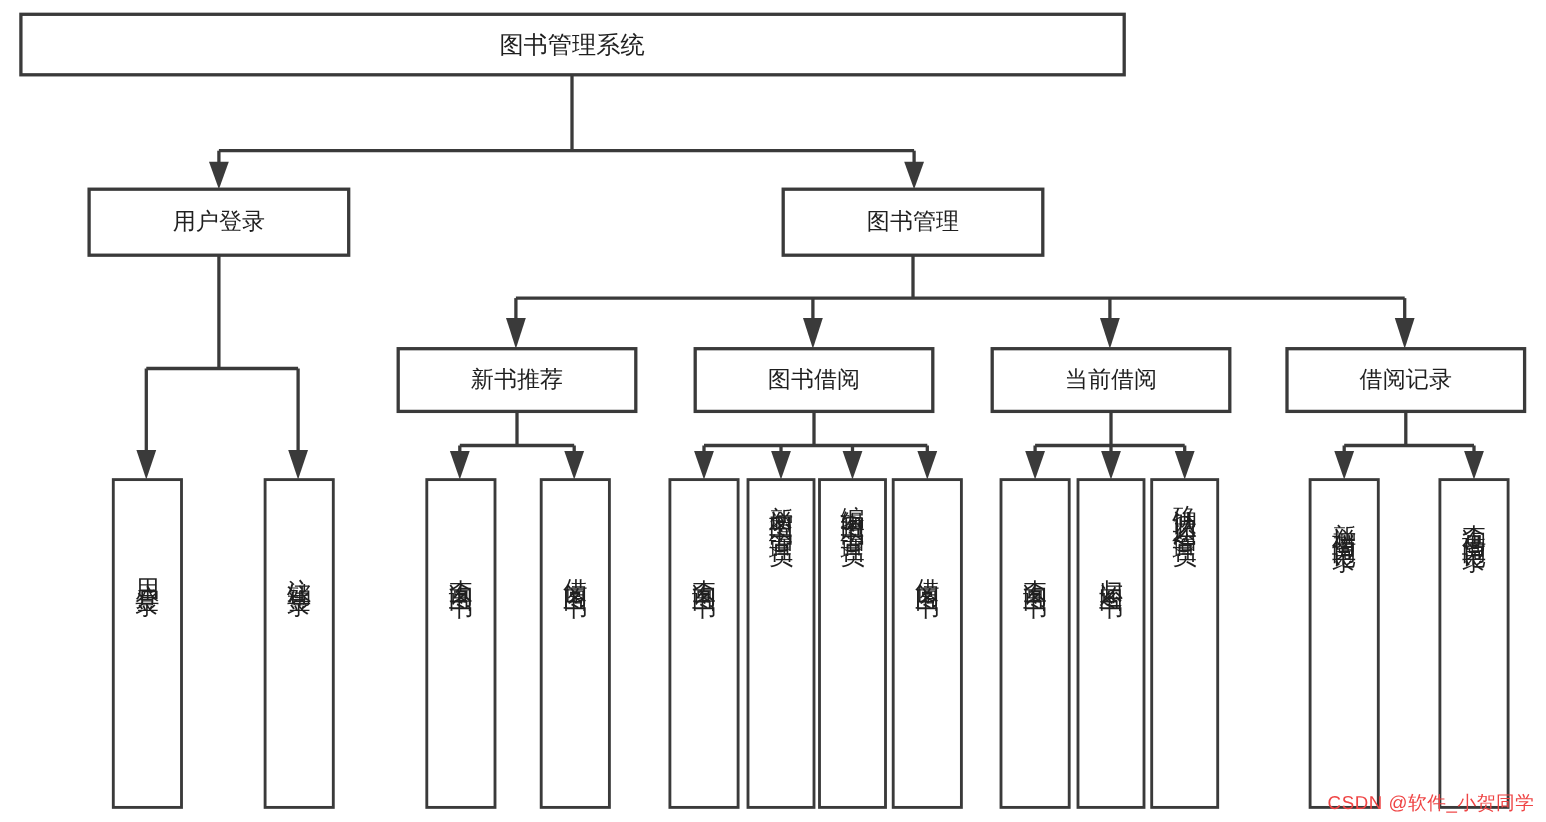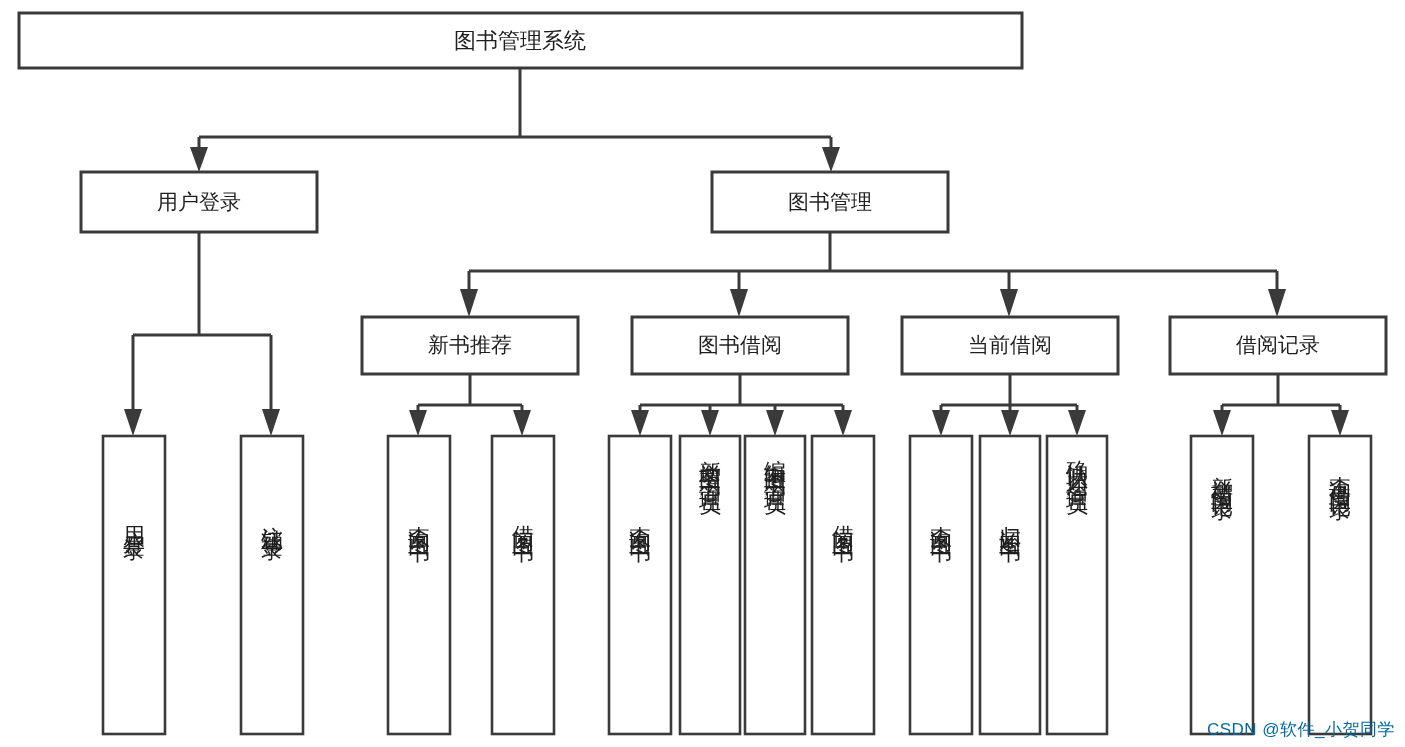--- a/index.html
+++ b/index.html
@@ -77,21 +77,21 @@
     letter-spacing: 5px;
     color: #1f1f1f;
     white-space: nowrap;
   }
   .watermark {
     position: absolute;
     right: 10px;
     bottom: 6px;
     font-family: "Liberation Sans", "DejaVu Sans", sans-serif;
     font-size: 17px;
-    color: #0369a1;
+    color: #ef4444;
     letter-spacing: 0.5px;
     white-space: nowrap;
     user-select: none;
   }
 </style>
 </head>
 <body>
 
 <div id="diagram-root">
 

